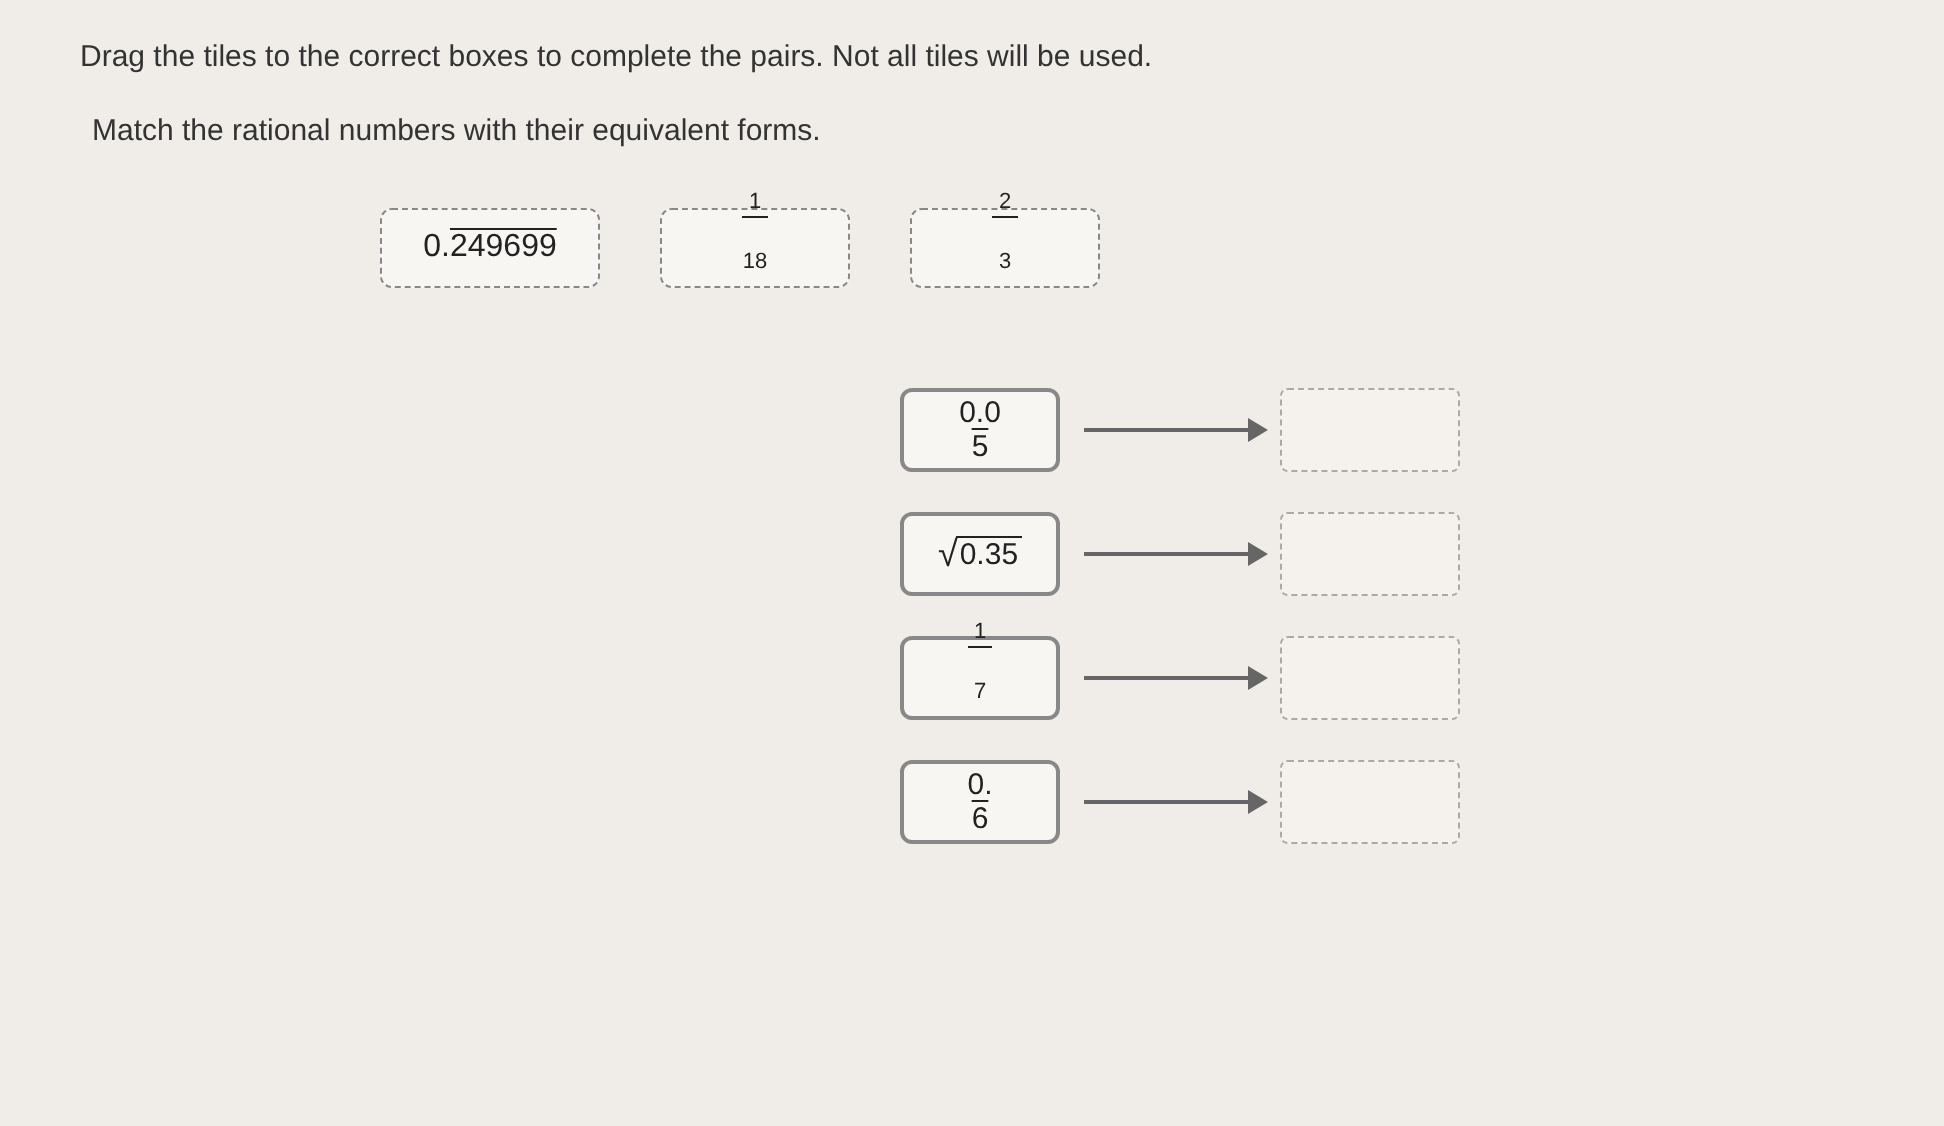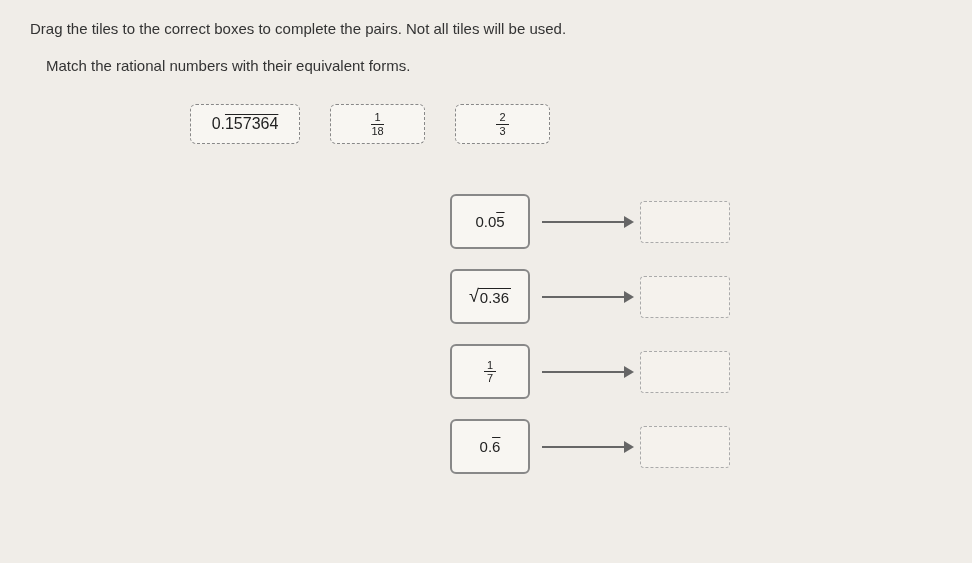--- a/index.html
+++ b/index.html
@@ -12,20 +12,21 @@
       background: #f0ede8;
       padding: 20px 30px;
       width: 972px;
       height: 563px;
       color: #222;
     }
     .instruction {
       font-size: 15px;
       margin-bottom: 20px;
       color: #333;
+      margin-left: 10px;
     }
     .sub-instruction {
       font-size: 15px;
       margin-bottom: 30px;
       color: #333;
       margin-left: 16px;
     }
     .tiles-row {
       display: flex;
       gap: 30px;
@@ -55,25 +56,26 @@
       display: flex;
       align-items: center;
       margin-bottom: 20px;
       gap: 0;
     }
     .given-box {
       border: 2px solid #888;
       border-radius: 6px;
       background: #f8f6f2;
       width: 80px;
-      height: 55px;
+      height: 42px;
       display: flex;
       align-items: center;
       justify-content: center;
       font-size: 15px;
+      flex-direction: column;
     }
     .arrow-line {
       width: 90px;
       height: 2px;
       background: #666;
       position: relative;
       margin: 0 8px 0 12px;
     }
     .arrow-line::after {
       content: '';
@@ -97,21 +99,21 @@
       align-items: center;
       font-size: 11px;
       line-height: 1.1;
       vertical-align: middle;
     }
     .fraction .num {
       border-bottom: 1px solid #222;
       padding: 0 3px;
     }
     .fraction .den {
-      padding: 0 3px;
+      padding: 16px 3px;
     }
     .overline {
       text-decoration: overline;
       text-decoration-thickness: 1px;
     }
     .sqrt-wrap {
       display: inline-flex;
       align-items: center;
     }
     .sqrt-sym {
@@ -126,21 +128,21 @@
   </style>
 </head>
 <body>
 
 <div class="instruction">Drag the tiles to the correct boxes to complete the pairs. Not all tiles will be used.</div>
 <div class="sub-instruction">Match the rational numbers with their equivalent forms.</div>
 
 <div class="tiles-row">
   <div class="tile wide">
     <span>0.</span>
-      <span class="overline">157364</span>
+      <span class="overline">249699</span>
   </div>
   <div class="tile">
     <span class="fraction">
       <span class="num">1</span>
       <span class="den">18</span>
     </span>
   </div>
   <div class="tile">
     <span class="fraction">
       <span class="num">2</span>
@@ -157,21 +159,21 @@
         <span class="overline">5</span>
     </div>
     <div class="arrow-line"></div>
     <div class="drop-zone"></div>
   </div>
 
   <div class="pair-row">
     <div class="given-box">
       <span class="sqrt-wrap">
         <span class="sqrt-sym">√</span>
-        <span class="sqrt-val">0.36</span>
+        <span class="sqrt-val">0.35</span>
       </span>
     </div>
     <div class="arrow-line"></div>
     <div class="drop-zone"></div>
   </div>
 
   <div class="pair-row">
     <div class="given-box">
       <span class="fraction">
         <span class="num">1</span>

